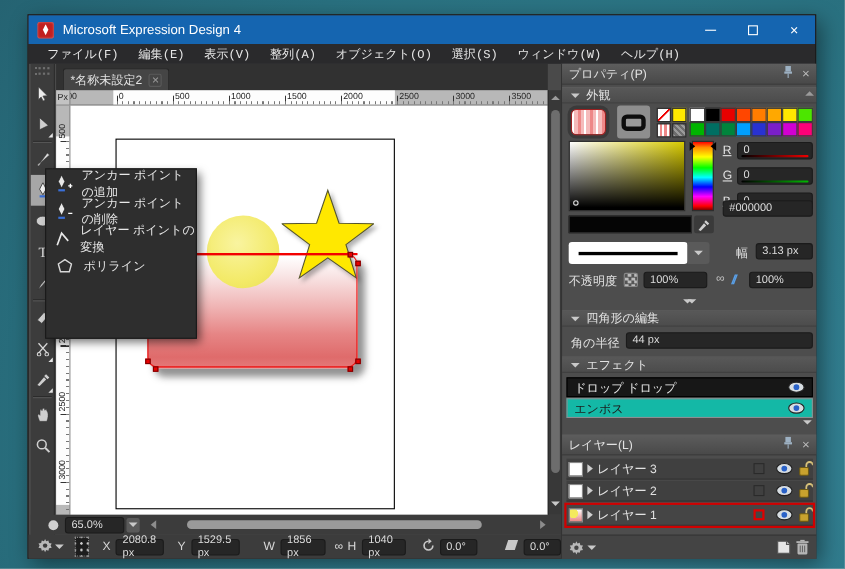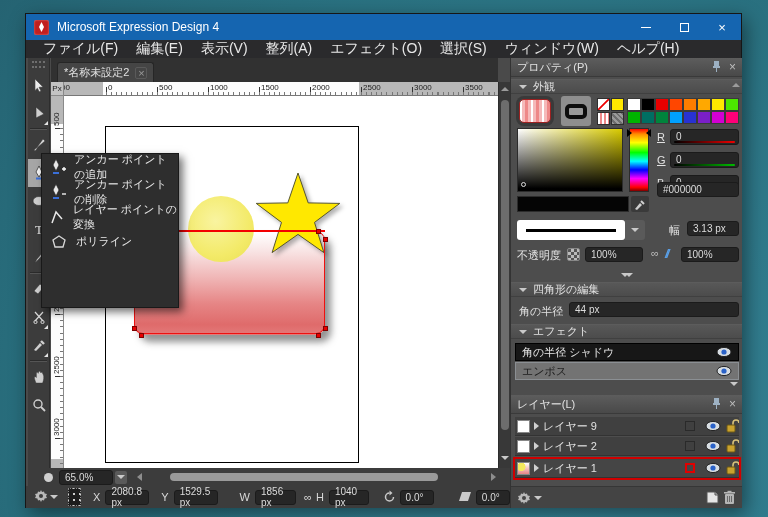--- a/index.html
+++ b/index.html
@@ -11,21 +11,21 @@
   .titlebar { left:0; top:0; width:100%; height:26px; background:#1565b0; display:flex; align-items:center; }
   .appicon { width:15px; height:15px; margin:0 8px 0 8px; background:#c11f1f; border-radius:2px; position:relative; box-shadow:inset 0 0 2px rgba(255,255,255,.5); }
   .appicon svg { position:absolute; left:2px; top:2px; }
   .title-text { color:#fff; font-size:12px; }
   .wctrl { margin-left:auto; display:flex; height:100%; }
   .wbtn { width:38px; height:100%; display:flex; align-items:center; justify-content:center; color:#fff; font-size:13px; }
   .min-glyph { width:10px; border-bottom:1px solid #fff; height:1px; display:block; }
   .max-glyph { width:9px; height:9px; border:1px solid #fff; display:block; }
   
   .menubar { left:0; top:26px; width:100%; height:18px; background:#2a2a2c; display:flex; align-items:center; padding-left:8px; gap:0; }
-  .menu-item { color:#e8e8e8; font-size:14px; padding:20px 9px; }
+  .menu-item { color:#e8e8e8; font-size:11px; padding:20px 9px;font-family:Liberation Mono, monospace; }
   
   .dock { left:2px; top:44px; width:22px; height:428px; background:#3c3c3c; border-right:1px solid #2d2d2d; }
   .dock-grip { height:7px; margin:3px 4px; border-top:2px dotted #6f6f6f; border-bottom:2px dotted #6f6f6f; }
   .tool { width:22px; height:28px; display:flex; align-items:center; justify-content:center; position:relative; }
   .tool.sel { background:#a6a6a6; }
   .tool .fo { position:absolute; right:2px; bottom:2px; width:0; height:0; border-left:4px solid transparent; border-bottom:4px solid #e4e4e4; }
   .groove { height:2px; margin:1px 2px; border-top:1px solid #2b2b2b; border-bottom:1px solid #555; }
   
   .tabbar { left:25px; top:44px; width:447px; height:24px; background:#313131; display:flex; align-items:flex-end; }
   .tab { margin-left:6px; height:20px; background:#454545; border:1px solid #262626; border-bottom:none; border-radius:3px 3px 0 0; display:flex; align-items:center; padding:0 6px; gap:6px; }
@@ -109,21 +109,21 @@
   .curcolor { position:absolute; left:6px; top:138px; width:112px; height:16px; background:#050505; border:1px solid #2c2c2c; }
   .dropperbtn { position:absolute; left:120px; top:138px; width:18px; height:16px; background:#3a3a3a; border-radius:2px; display:flex; align-items:center; justify-content:center; }
   .strokeprev { position:absolute; left:6px; top:162px; width:108px; height:20px; background:#fff; border-radius:3px; display:flex; align-items:center; }
   .strokeprev .ln { width:84%; height:3px; background:#000; margin:0 auto; }
   .chevbtn { position:absolute; left:114px; top:162px; width:20px; height:20px; background:#5a5a5a; border-radius:0 3px 3px 0; display:flex; align-items:center; justify-content:center; }
   .opic { width:13px; height:13px; border:1px solid #888; background:repeating-conic-gradient(#bbb 0 25%, #555 0 50%); background-size:6px 6px; border-radius:2px; }
   .brushic { color:#5aa0e8; font-style:italic; font-size:12px; font-weight:bold; letter-spacing:-2px; }
   .collapse { position:absolute; left:0; top:209px; width:100%; text-align:center; }
   .effrow { position:absolute; left:4px; width:224px; height:18px; display:flex; align-items:center; padding:0 6px; font-size:11px; }
   .eff-dark { background:#171717; color:#e8e8e8; border:1px solid #000; }
-  .eff-light { background:#737373; color:#1c1c1c; border:1px solid #8b8f93;gap:24px; }
+  .eff-light { background:#14b8a6; color:#1c1c1c; border:1px solid #8b8f93;gap:24px; }
   .eye { width:16px; height:12px; margin-left:auto; position:relative; }
   .layrow { position:absolute; left:4px; width:224px; height:19px; display:flex; align-items:center; gap:4px; background:#404040; border-bottom:1px solid #333; }
   .lay-sel { outline:2px solid #d00000; background:#454545; }
   .thumb { width:13px; height:13px; background:#fff; border:1px solid #888; margin-left:2px; }
   .thumb.art { background:radial-gradient(circle at 30% 35%, #f4e95e 0 4px, transparent 4.5px), linear-gradient(180deg,#fff,#e88484); }
   .chk { width:10px; height:10px; border:1px solid #2a2a2a; margin-left:auto; }
   .chk.red { border:2px solid #e00000; }
   .lock svg, .eye svg { display:block; }
   .panelscroll-up { position:absolute; left:221px; top:25px; }
   .panelscroll-dn { position:absolute; left:219px; top:324px; }
@@ -154,21 +154,21 @@
           <span>×</span>
         </span>
     </span>
   </div>
 
   <div class="abs menubar">
     <span class="menu-item">ファイル(F)</span>
     <span class="menu-item">編集(E)</span>
     <span class="menu-item">表示(V)</span>
     <span class="menu-item">整列(A)</span>
-    <span class="menu-item">エフェクト(O)</span>
+    <span class="menu-item">オブジェクト(O)</span>
     <span class="menu-item">選択(S)</span>
     <span class="menu-item">ウィンドウ(W)</span>
     <span class="menu-item">ヘルプ(H)</span>
   </div>
 
   <div class="abs dock">
     <div class="dock-grip"></div>
     <div class="tool">
         <svg width="14" height="14" viewBox="0 0 14 14">
           <path d="M3 1 L11 9 L7 9.3 L9 13 L7.2 13.8 L5.4 10.2 L3 12.5 Z" fill="#ececec" stroke="#444" stroke-width=".6"></path>
@@ -481,21 +481,21 @@
       <span>四角形の編集</span>
     </div>
     <span class="abs" style="left:8px;top:246px">角の半径</span>
     <span class="field abs" style="left:58px;top:244px;width:170px">44 px</span>
 
     <div class="sechead" style="top:266px">
       <span class="tri tri-d"></span>
       <span>エフェクト</span>
     </div>
     <div class="effrow eff-dark" style="top:285px">
-      <span>角の半径 シャドウ</span>
+      <span>ドロップ ドロップ</span>
       <span class="eye">
           <svg width="16" height="12" viewBox="0 0 16 12">
             <ellipse cx="8" cy="6" rx="7" ry="4.6" fill="#d7dde2" stroke="#222"></ellipse>
             <circle cx="8" cy="6" r="2.6" fill="#2a62c8"></circle>
           </svg>
         </span>
     </div>
     <div class="effrow eff-light" style="top:304px">
       <span>エンボス</span>
       <span class="eye">
@@ -513,21 +513,21 @@
             <rect x="2" y="0" width="5" height="5" fill="#9db1c3"></rect>
             <rect x="1" y="5" width="7" height="2" fill="#9db1c3"></rect>
             <rect x="4" y="7" width="1" height="4" fill="#9db1c3"></rect>
           </svg></span>
       <span class="hx">×</span>
     </div>
 
     <div class="layrow" style="top:359px">
       <span class="thumb"></span>
       <span class="tri tri-r" style="border-left-color:#cfcfcf"></span>
-      <span>レイヤー 9</span>
+      <span>レイヤー 3</span>
       <span class="chk"></span>
       <span class="eye" style="margin-left:6px">
           <svg width="16" height="12" viewBox="0 0 16 12">
             <ellipse cx="8" cy="6" rx="7" ry="4.6" fill="#d7dde2" stroke="#222"></ellipse>
             <circle cx="8" cy="6" r="2.6" fill="#2a62c8"></circle>
           </svg>
         </span>
       <span class="lock">
           <svg width="14" height="14" viewBox="0 0 14 14">
             <path d="M8 6 V4 a3 3 0 0 1 6 0" fill="none" stroke="#d8c27a" stroke-width="1.6"></path>

